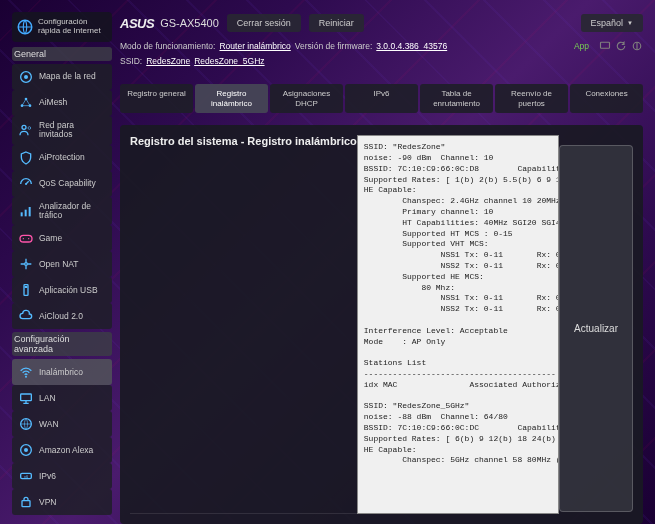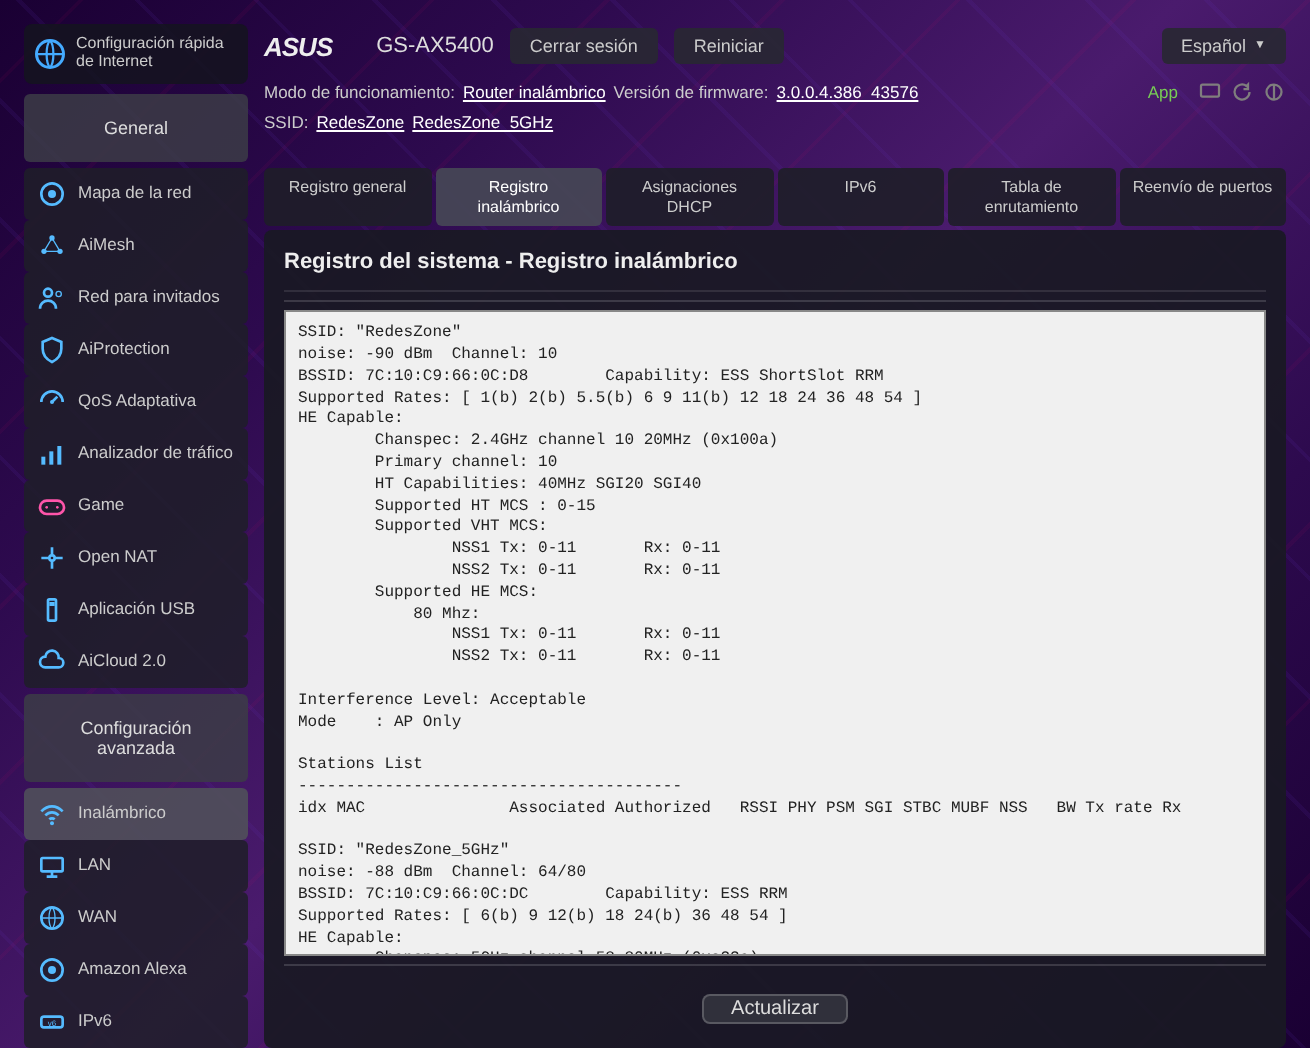--- a/index.html
+++ b/index.html
@@ -1,45 +1,45 @@
 <!DOCTYPE html>
 <html><head>
 <meta charset="utf-8">
 <style>
 *{margin:0;padding:0;box-sizing:border-box;font-family:Arial,sans-serif}
 body{width:655px;height:524px;background:linear-gradient(135deg,#1a0033 0%,#2d0a4e 25%,#4a1b6d 50%,#2d0a4e 75%,#1a0033 100%);overflow:hidden;position:relative}
 body::before{content:'';position:absolute;inset:0;background:repeating-linear-gradient(45deg,transparent 0,transparent 40px,rgba(100,50,200,.1) 40px,rgba(100,50,200,.1) 42px),repeating-linear-gradient(-45deg,transparent 0,transparent 60px,rgba(255,0,100,.05) 60px,rgba(255,0,100,.05) 62px);pointer-events:none}
 .container{position:relative;display:flex;height:100%;padding:12px 12px 0 12px;gap:8px}
-.sidebar{width:112px;flex-shrink:0;display:flex;flex-direction:column;gap:3px}
+.sidebar{width:100px;flex-shrink:0;display:flex;flex-direction:column;gap:3px}
 .logo-block{background:rgba(20,20,30,.85);border-radius:4px;padding:6px 4px;display:flex;align-items:center;gap:4px;margin-bottom:2px}
 .logo-icon{width:18px;height:18px;flex-shrink:0}
 .logo-text{color:#ccc;font-size:8px;line-height:1.1}
-.section-header{background:rgba(60,60,70,.85);color:#ddd;font-size:9px;text-align:center;padding:12px;border-radius:3px}
+.section-header{background:rgba(60,60,70,.85);color:#ddd;font-size:9px;text-align:left;padding:2px;border-radius:3px}
 .nav-item{background:rgba(30,30,40,.85);display:flex;align-items:center;gap:5px;padding:5px 6px;border-radius:3px;cursor:pointer}
 .nav-item.active{background:rgba(80,80,90,.9)}
 .nav-icon{width:16px;height:16px;flex-shrink:0;display:flex;align-items:center;justify-content:center}
 .nav-label{color:#ccc;font-size:8.5px;line-height:1.1}
 .main{flex:1;display:flex;flex-direction:column;min-width:0}
 .topbar{display:flex;align-items:center;gap:8px;padding:2px 0 6px 0}
-.brand{display:flex;align-items:center;gap:22px}
+.brand{display:flex;align-items:center;gap:6px}
 .brand-logo{color:#eee;font-weight:bold;font-size:13px;font-style:italic;letter-spacing:-0.5px}
 .model{color:#ddd;font-size:11px;font-weight:normal}
 .top-btn{background:rgba(40,40,50,.9);color:#ccc;font-size:9px;padding:4px 10px;border:none;border-radius:3px;cursor:pointer}
 .spacer{flex:1}
 .lang-btn{background:rgba(40,40,50,.9);color:#ccc;font-size:9px;padding:4px 10px;border:none;border-radius:3px;cursor:pointer;display:flex;align-items:center;gap:4px}
 .lang-btn::after{content:'▼';font-size:6px}
 .info-row{font-size:8.5px;color:#ccc;padding:2px 0;display:flex;align-items:center;gap:4px;flex-wrap:wrap}
 .info-link{color:#fff;text-decoration:underline;cursor:pointer}
 .info-app{color:#7c5;font-size:8.5px;margin-left:auto}
 .mini-icons{display:flex;gap:4px;margin-left:6px}
 .mini-icon{width:12px;height:12px;opacity:.7}
 .tabs{display:flex;gap:2px;margin-top:16px}
 .tab{background:rgba(30,30,40,.9);color:#ccc;font-size:8px;padding:5px 6px;text-align:center;border-radius:3px;cursor:pointer;flex:1;line-height:1.2}
 .tab.active{background:rgba(70,70,85,.95);color:#fff}
-.content{background:rgba(25,25,35,.92);border-radius:4px;margin-top:2px;padding:10px;flex:1;display:flex;flex-direction:column;min-height:0;overflow:hidden}
+.content{background:rgba(25,25,35,.92);border-radius:4px;margin-top:12px;padding:10px;flex:1;display:flex;flex-direction:row;min-height:0;overflow:hidden}
 .page-title{color:#eee;font-size:11px;font-weight:bold;padding-bottom:8px;border-bottom:1px solid rgba(255,255,255,.1)}
 .page-desc{color:#bbb;font-size:8.5px;padding:8px 0}
 .log-box{background:#f0f0f0;color:#222;font-family:'Courier New',monospace;font-size:8px;line-height:1.35;padding:6px;overflow:auto;flex:1;white-space:pre;border:1px solid #888;position:relative}
 .log-box::-webkit-scrollbar{width:12px}
 .log-box::-webkit-scrollbar-track{background:#ddd}
 .log-box::-webkit-scrollbar-thumb{background:#999;border:1px solid #ccc}
 .update-row{display:flex;justify-content:center;padding:10px 0 2px 0}
 .update-btn{background:rgba(50,50,60,.95);color:#ddd;font-size:10px;padding:1px 14px;border:1px solid rgba(255,255,255,.2);border-radius:4px;cursor:pointer}
 .hr{border:none;border-top:1px solid rgba(255,255,255,.15);margin:4px 0}
 </style>
@@ -97,21 +97,21 @@
           <span class="nav-label">AiProtection</span>
         </div>
         <div class="nav-item">
           <span class="nav-icon">
             <svg viewBox="0 0 24 24" width="16" height="16">
               <path d="M4 12a8 8 0 0 1 16 0" fill="none" stroke="#5bf" stroke-width="2"></path>
               <path d="M12 12l4-4" stroke="#5bf" stroke-width="2"></path>
               <circle cx="12" cy="12" r="1.5" fill="#5bf"></circle>
             </svg>
           </span>
-          <span class="nav-label">QoS Adaptativa</span>
+          <span class="nav-label">QoS Capability</span>
         </div>
         <div class="nav-item">
           <span class="nav-icon">
             <svg viewBox="0 0 24 24" width="16" height="16">
               <rect x="4" y="14" width="3" height="6" fill="#5bf"></rect>
               <rect x="10" y="10" width="3" height="10" fill="#5bf"></rect>
               <rect x="16" y="6" width="3" height="14" fill="#5bf"></rect>
             </svg>
           </span>
           <span class="nav-label">Analizador de tráfico</span>
@@ -252,20 +252,21 @@
       <span class="info-link">RedesZone_5GHz</span>
     </div>
 
     <div class="tabs" id="tabs">
         <div class="tab">Registro general</div>
         <div class="tab active">Registro inalámbrico</div>
         <div class="tab">Asignaciones DHCP</div>
         <div class="tab">IPv6</div>
         <div class="tab">Tabla de enrutamiento</div>
         <div class="tab">Reenvío de puertos</div>
+        <div class="tab">Conexiones</div>
       </div>
 
     <div class="content">
       <div class="page-title">Registro del sistema - Registro inalámbrico</div>
       <hr class="hr">
       <div class="log-box">SSID: "RedesZone"
 noise: -90 dBm	Channel: 10
 BSSID: 7C:10:C9:66:0C:D8	Capability: ESS ShortSlot RRM
 Supported Rates: [ 1(b) 2(b) 5.5(b) 6 9 11(b) 12 18 24 36 48 54 ]
 HE Capable:

